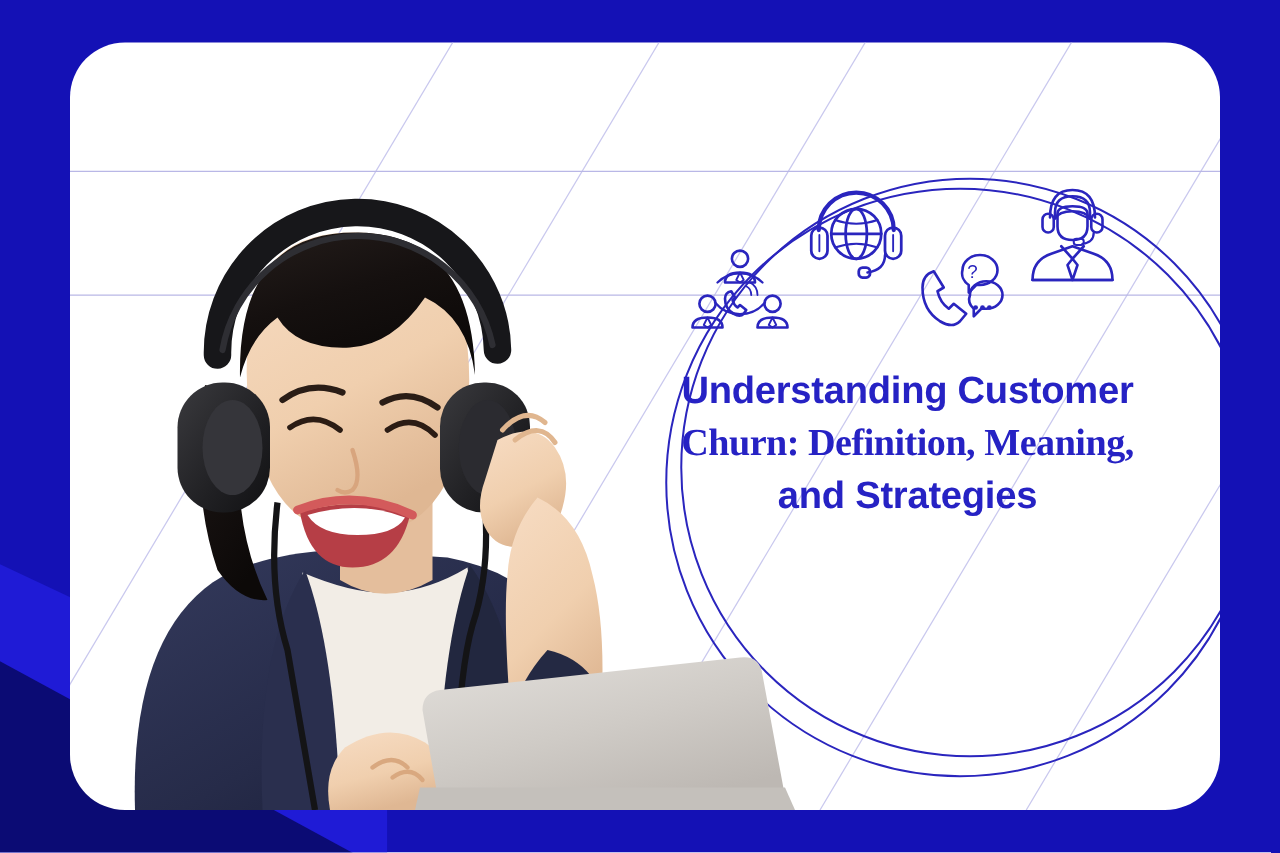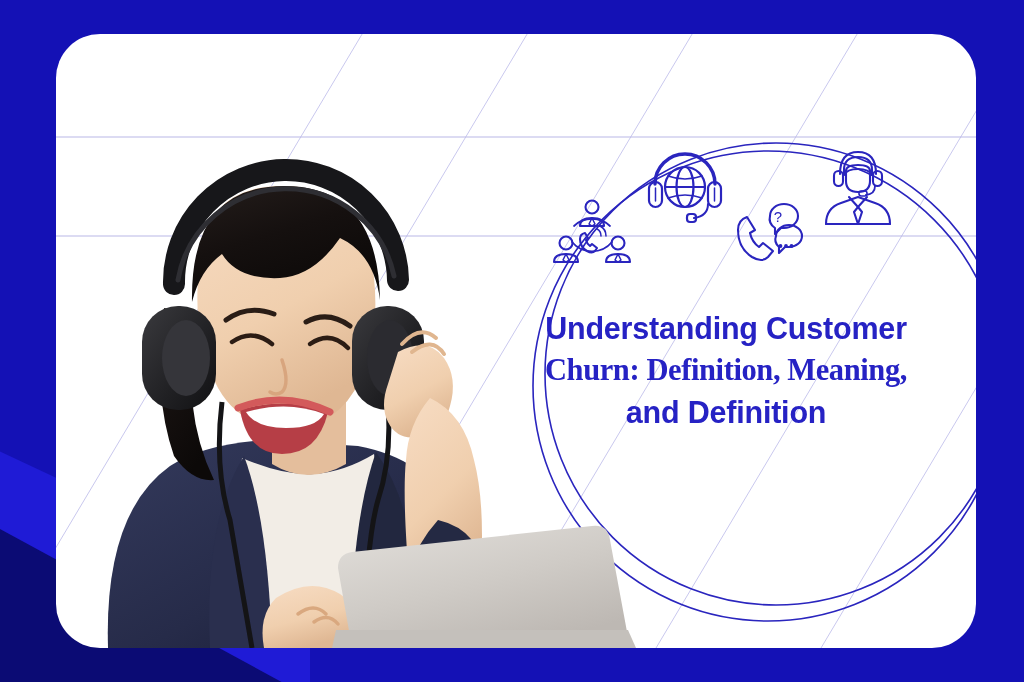--- a/index.html
+++ b/index.html
@@ -48,21 +48,21 @@
   
   .circles-svg { position:absolute; inset:0; width:100%; height:100%; }
 
   
   .icon-strip { position:absolute; left:0; top:0; width:100%; height:100%; }
   .icon-node { position:absolute; }
 
   
   #headline {
     position:absolute;
-    left:460px; top:274px;
+    left:460px; top:258px;
     width:420px;
     color:#2622C4;
     font-size:30.5px;
     font-weight:700;
     line-height:1.37;
     letter-spacing:-0.2px;
     text-align:center;
   }
   #headline .ln { display:block; white-space:nowrap; }
   #headline .ln2 { letter-spacing:-0.4px;font-family:Liberation Serif, serif; }
@@ -188,21 +188,21 @@
           <path d="M40 63 l-4 5 l4 12 l4-12 z"></path>
           <line x1="8" y1="80" x2="72" y2="80"></line>
         </svg>
       </div>
 
     </div>
 
     <div id="headline">
       <span class="ln ln1">Understanding Customer</span>
       <span class="ln ln2">Churn: Definition, Meaning,</span>
-      <span class="ln ln3">and Definition</span>
+      <span class="ln ln3">and Strategies</span>
     </div>
 
     <div class="photo-wrap">
       <svg class="photo-svg" viewBox="0 0 690 520" preserveAspectRatio="xMinYMax meet">
         <defs>
           <linearGradient id="gBlazer" x1="0" y1="0" x2="1" y2="1">
             <stop offset="0%" stop-color="#343A5C"></stop>
             <stop offset="55%" stop-color="#262B49"></stop>
             <stop offset="100%" stop-color="#171B33"></stop>
           </linearGradient>

